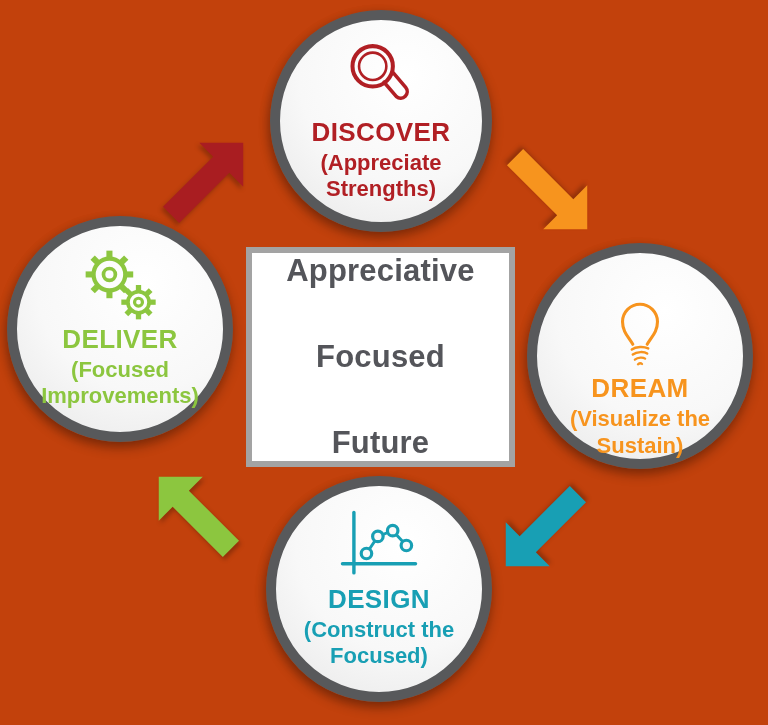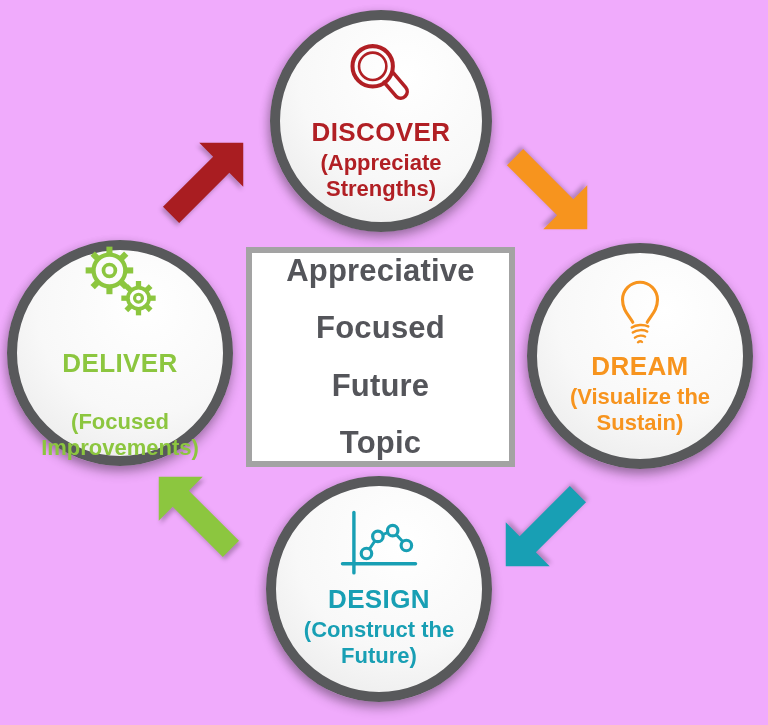--- a/index.html
+++ b/index.html
@@ -1,37 +1,37 @@
 <!DOCTYPE html>
 <html><head>
 <meta charset="utf-8">
 <style>
   html,body{margin:0;padding:0;background:#ffffff;}
   body{font-family:"Liberation Sans", sans-serif;}
   .canvas{
-    position:relative;width:768px;height:725px;background:#f0abfc;overflow:hidden;
+    position:relative;width:768px;height:725px;background:#c2410c;overflow:hidden;
   }
   
   .stage{
     position:absolute;border-radius:50%;
     border:10px solid #58595b;
     background:radial-gradient(circle at 62% 28%, #ffffff 0%, #f8f8f8 55%, #e7e7e7 100%);
     box-shadow:0 6px 12px rgba(0,0,0,0.30), -3px 2px 8px rgba(0,0,0,0.12);
     display:flex;flex-direction:column;align-items:center;justify-content:center;
     text-align:center;
   }
   .stage .icon{flex:0 0 auto;margin-bottom:3px;}
   .stage-title{font-size:26px;font-weight:bold;letter-spacing:0.4px;line-height:1.15;}
   .stage-sub{font-size:22px;line-height:1.2;width:196px;margin-top:2px;font-weight:bold;}
   .circle-discover{left:270px;top:10px;width:202px;height:202px;}
   .circle-dream{left:527px;top:243px;width:206px;height:206px;}
   .circle-design{left:266px;top:476px;width:206px;height:206px;}
-  .circle-deliver{left:7px;top:240px;width:206px;height:206px;gap:28px;}
+  .circle-deliver{left:7px;top:216px;width:206px;height:206px;}
   .c-red{color:#b11f24;}
-  .c-orange{color:#f7941e;}
+  .c-orange{color:#f7941e;justify-content:flex-end;}
   .c-teal{color:#189fb4;}
   .c-green{color:#8cc63f;}
   
   .center-box{
     position:absolute;left:246px;top:247px;width:257px;height:208px;
     background:#ffffff;border:6px solid #a3a3a3;
     display:flex;flex-direction:column;align-items:center;justify-content:space-between;
     text-align:center;color:#54555a;
   }
   .center-line{font-size:31px;font-weight:bold;line-height:1.16;letter-spacing:0.2px;}
@@ -103,21 +103,21 @@
         <path d="M13,3 V56" class="stroke-teal nofill" stroke-width="3"></path>
         <path d="M3,48 H67" class="stroke-teal nofill" stroke-width="3"></path>
         <polyline points="24,39 34,24 47,19 59,32" class="stroke-teal nofill" stroke-width="2.6" fill="none"></polyline>
         <circle cx="24" cy="39" r="4.6" fill="#fafafa" class="stroke-teal" stroke-width="2.8"></circle>
         <circle cx="34" cy="24" r="4.6" fill="#fafafa" class="stroke-teal" stroke-width="2.8"></circle>
         <circle cx="47" cy="19" r="4.6" fill="#fafafa" class="stroke-teal" stroke-width="2.8"></circle>
         <circle cx="59" cy="32" r="4.6" fill="#fafafa" class="stroke-teal" stroke-width="2.8"></circle>
       </svg>
     </span>
     <div class="stage-title">DESIGN</div>
-    <div class="stage-sub">(Construct the Future)</div>
+    <div class="stage-sub">(Construct the Focused)</div>
   </div>
 
   <div class="stage circle-deliver c-green">
     <span class="icon">
       <svg width="82" height="74" viewBox="0 0 62 56" class="nofill" stroke-linecap="butt">
 
         <circle cx="23" cy="20" r="12" class="stroke-green nofill" stroke-width="3.2"></circle>
         <circle cx="23" cy="20" r="4.5" class="stroke-green nofill" stroke-width="2.8"></circle>
         <g class="stroke-green" stroke-width="4.6">
           <line x1="35" y1="20" x2="41" y2="20"></line>
@@ -145,16 +145,15 @@
       </svg>
     </span>
     <div class="stage-title">DELIVER</div>
     <div class="stage-sub">(Focused Improvements)</div>
   </div>
 
   <div class="center-box">
     <div class="center-line">Appreciative</div>
     <div class="center-line">Focused</div>
     <div class="center-line">Future</div>
-    <div class="center-line">Topic</div>
   </div>
 
 </div>
 
 </body></html>

